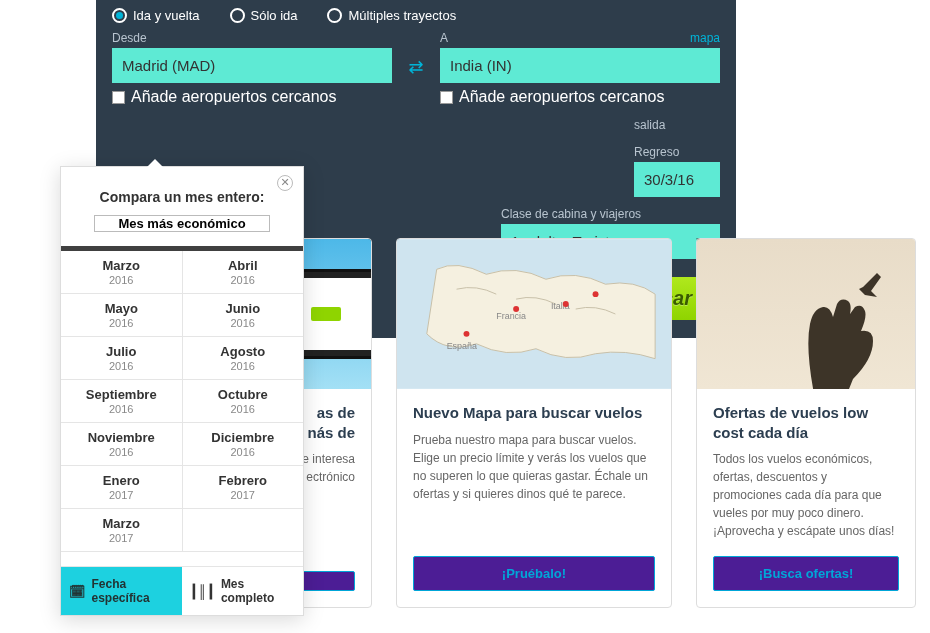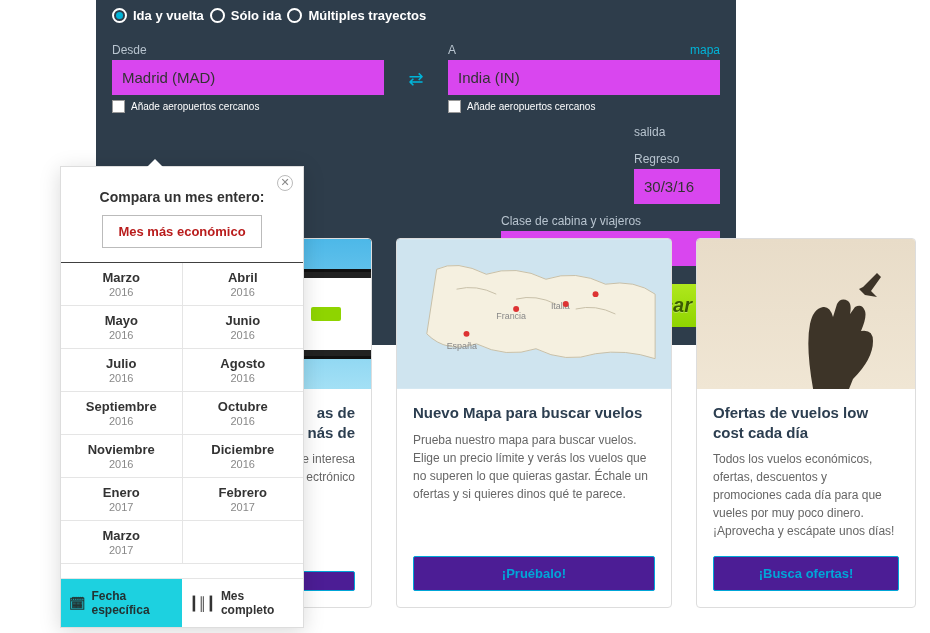--- a/index.html
+++ b/index.html
@@ -1,52 +1,52 @@
 <!DOCTYPE html>
 <html><head>
 <meta charset="utf-8">
 <style>
 * { box-sizing: border-box; margin: 0; padding: 0; font-family: Arial, Helvetica, sans-serif; }
 body { background: #fff; width: 930px; height: 633px; overflow: hidden; position: relative; }
 
 .search-panel { position: absolute; left: 96px; top: 0; width: 640px; background: #2e3d4b; border-radius: 0 0 6px 6px; padding: 8px 16px 18px 16px; }
 
-.radios { display: flex; gap: 6px; margin-bottom: 20px; font-weight: bold; }
+.radios { display: flex; gap: 30px; margin-bottom: 8px; }
 .radio-item { display: flex; align-items: center; gap: 6px; color: #fff; font-size: 13px; cursor: pointer; }
 .radio-circle { width: 15px; height: 15px; border: 2px solid #fff; border-radius: 50%; display: flex; align-items: center; justify-content: center; }
 .radio-circle.active::after { content: ''; width: 7px; height: 7px; background: #00b4d8; border-radius: 50%; }
 
-.row { display: flex; gap: 20px; align-items: flex-end; }
+.row { display: flex; gap: 12px; align-items: flex-end; }
 .field-group { flex: 1; }
 .label { color: #b8c4cf; font-size: 12px; margin-bottom: 3px; display: block; }
 .label.right { display: flex; justify-content: space-between; }
 .label .link { color: #00b4d8; cursor: pointer; }
-.input { width: 100%; background: #d946ef; border: none; padding: 9px 10px; font-size: 15px; color: #333; }
+.input { width: 100%; background: #5eead4; border: none; padding: 9px 10px; font-size: 15px; color: #333; }
 .swap { width: 24px; height: 30px; display: flex; align-items: center; justify-content: center; color: #00b4d8; font-size: 18px; padding-bottom: 2px; cursor:pointer; }
 
-.checkbox-row { display: flex; align-items: center; gap: 6px; margin-top: 5px; color: #fff; font-size: 10px; }
+.checkbox-row { display: flex; align-items: center; gap: 6px; margin-top: 5px; color: #fff; font-size: 16px; }
 .checkbox { width: 13px; height: 13px; background: #fff; border: 1px solid #999; }
 
 .dates-row { display: flex; gap: 10px; margin-top: 12px; align-items: flex-end; flex-direction: column; }
 .date-field { width: 86px; }
 .cabin-field { flex: 1; margin-left: 40px; position: relative; padding-left: 16px; }
 .cabin-input { position: relative; }
 .cabin-input::after { content: ''; position: absolute; right: 12px; top: 50%; transform: translateY(-50%); border-left: 6px solid transparent; border-right: 6px solid transparent; border-top: 7px solid #333; }
 
 .search-btn-row { display: flex; justify-content: flex-end; margin-top: 18px; }
 .search-btn { background: linear-gradient(#b0e81d, #8fd400); color: #3a5b00; font-size: 20px; font-weight: bold; font-style: italic; padding: 10px 28px; border: none; border-radius: 4px; cursor: pointer; position: relative; text-shadow: 0 1px 0 rgba(255,255,255,0.3); }
 .search-btn::after { content: ''; position: absolute; right: -13px; top: 0; bottom: 0; width: 0; border-top: 21px solid transparent; border-bottom: 21px solid transparent; border-left: 13px solid #8fd400; }
 
 
 .calendar-popup { position: absolute; left: 60px; top: 166px; width: 244px; background: #fff; border: 1px solid #ddd; box-shadow: 0 4px 20px rgba(0,0,0,0.15); z-index: 10; }
 .calendar-popup::before { content: ''; position: absolute; top: -8px; left: 86px; border-left: 8px solid transparent; border-right: 8px solid transparent; border-bottom: 8px solid #fff; }
 .close-x { position: absolute; top: 8px; right: 10px; width: 16px; height: 16px; border: 1px solid #bbb; border-radius: 50%; color: #888; font-size: 11px; line-height: 13px; text-align: center; cursor: pointer; }
 .cal-title { text-align: center; font-size: 14px; font-weight: bold; color: #333; margin: 22px 0 10px; }
-.cheap-btn { display: block; margin: 0 auto 14px; width: 160px; padding: 8px; border: 1px solid #bbb; background: #fff; font-size: 13px; font-weight: bold; color: #b91c1c; cursor: pointer; }
-.month-grid { border-top: 1px solid #404040; }
+.cheap-btn { display: block; margin: 0 auto 14px; width: 176px; border: 1px solid #bbb; background: #fff; font-size: 13px; font-weight: bold; color: #000000; cursor: pointer; }
+.month-grid { border-top: 5px solid #404040; }
 .month-row { display: flex; border-bottom: 1px solid #e5e5e5; }
 .month-cell { flex: 1; text-align: center; padding: 7px 4px; border-right: 1px solid #e5e5e5; cursor: pointer; }
 .month-cell:last-child { border-right: none; }
 .month-cell.empty { cursor: default; }
 .month-name { font-size: 13px; font-weight: bold; color: #333; }
 .month-year { font-size: 11px; color: #888; margin-top: 1px; }
 .cal-tabs { display: flex; border-top: 1px solid #e5e5e5; margin-top: 14px; }
 .cal-tab { flex: 1; padding: 10px 8px; font-size: 12px; font-weight: bold; color: #333; display: flex; align-items: center; gap: 6px; cursor: pointer; }
 .cal-tab.active { background: #1dd1e0; color: #233; }
 .tab-icon { font-size: 13px; }

